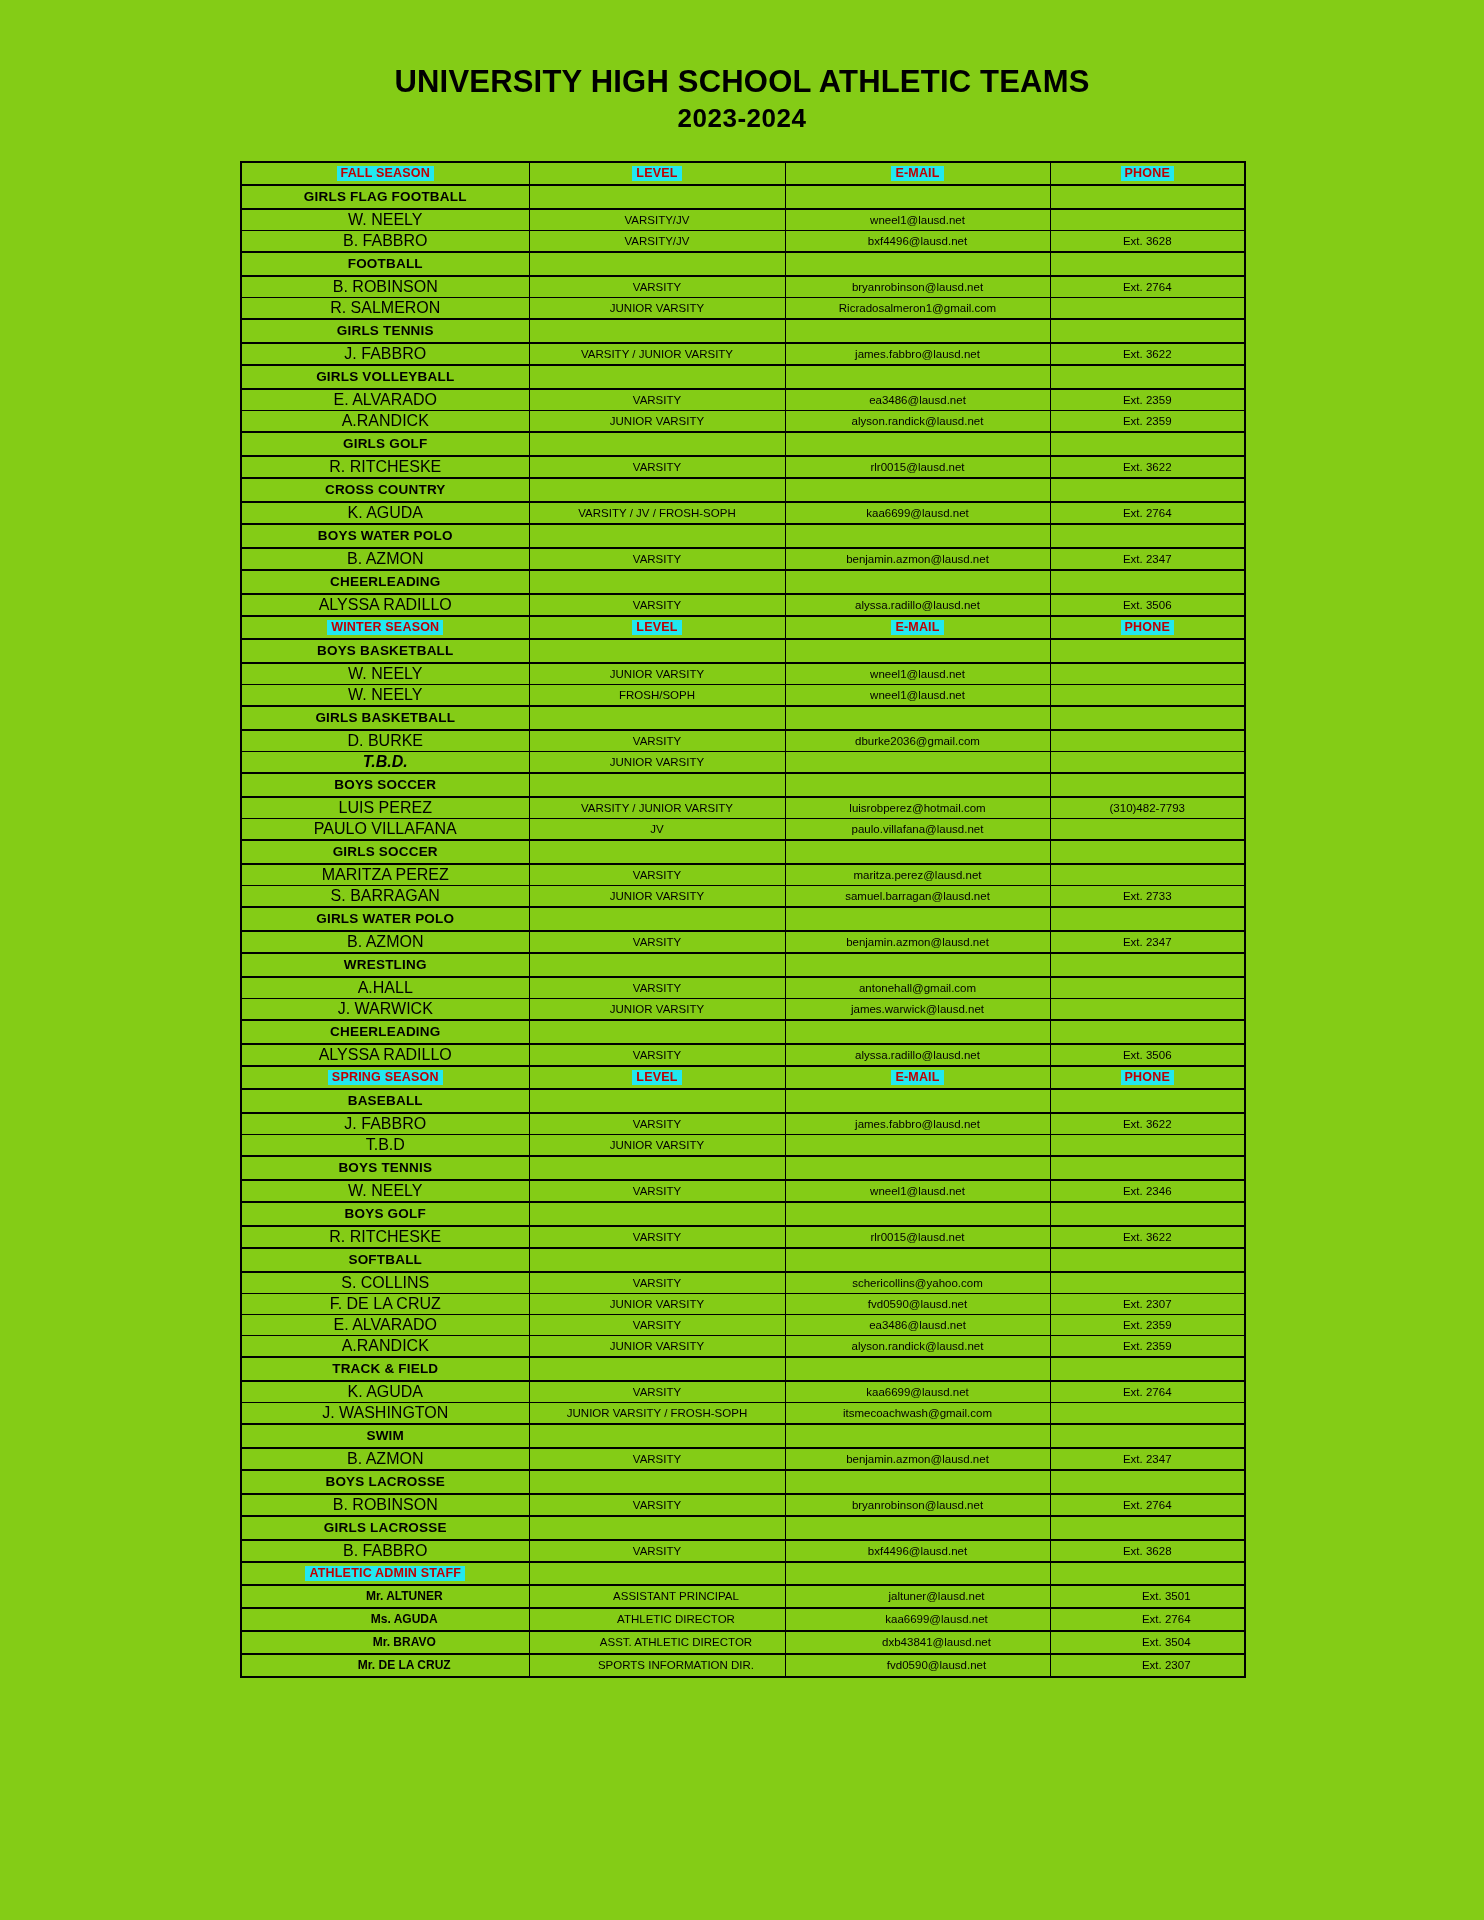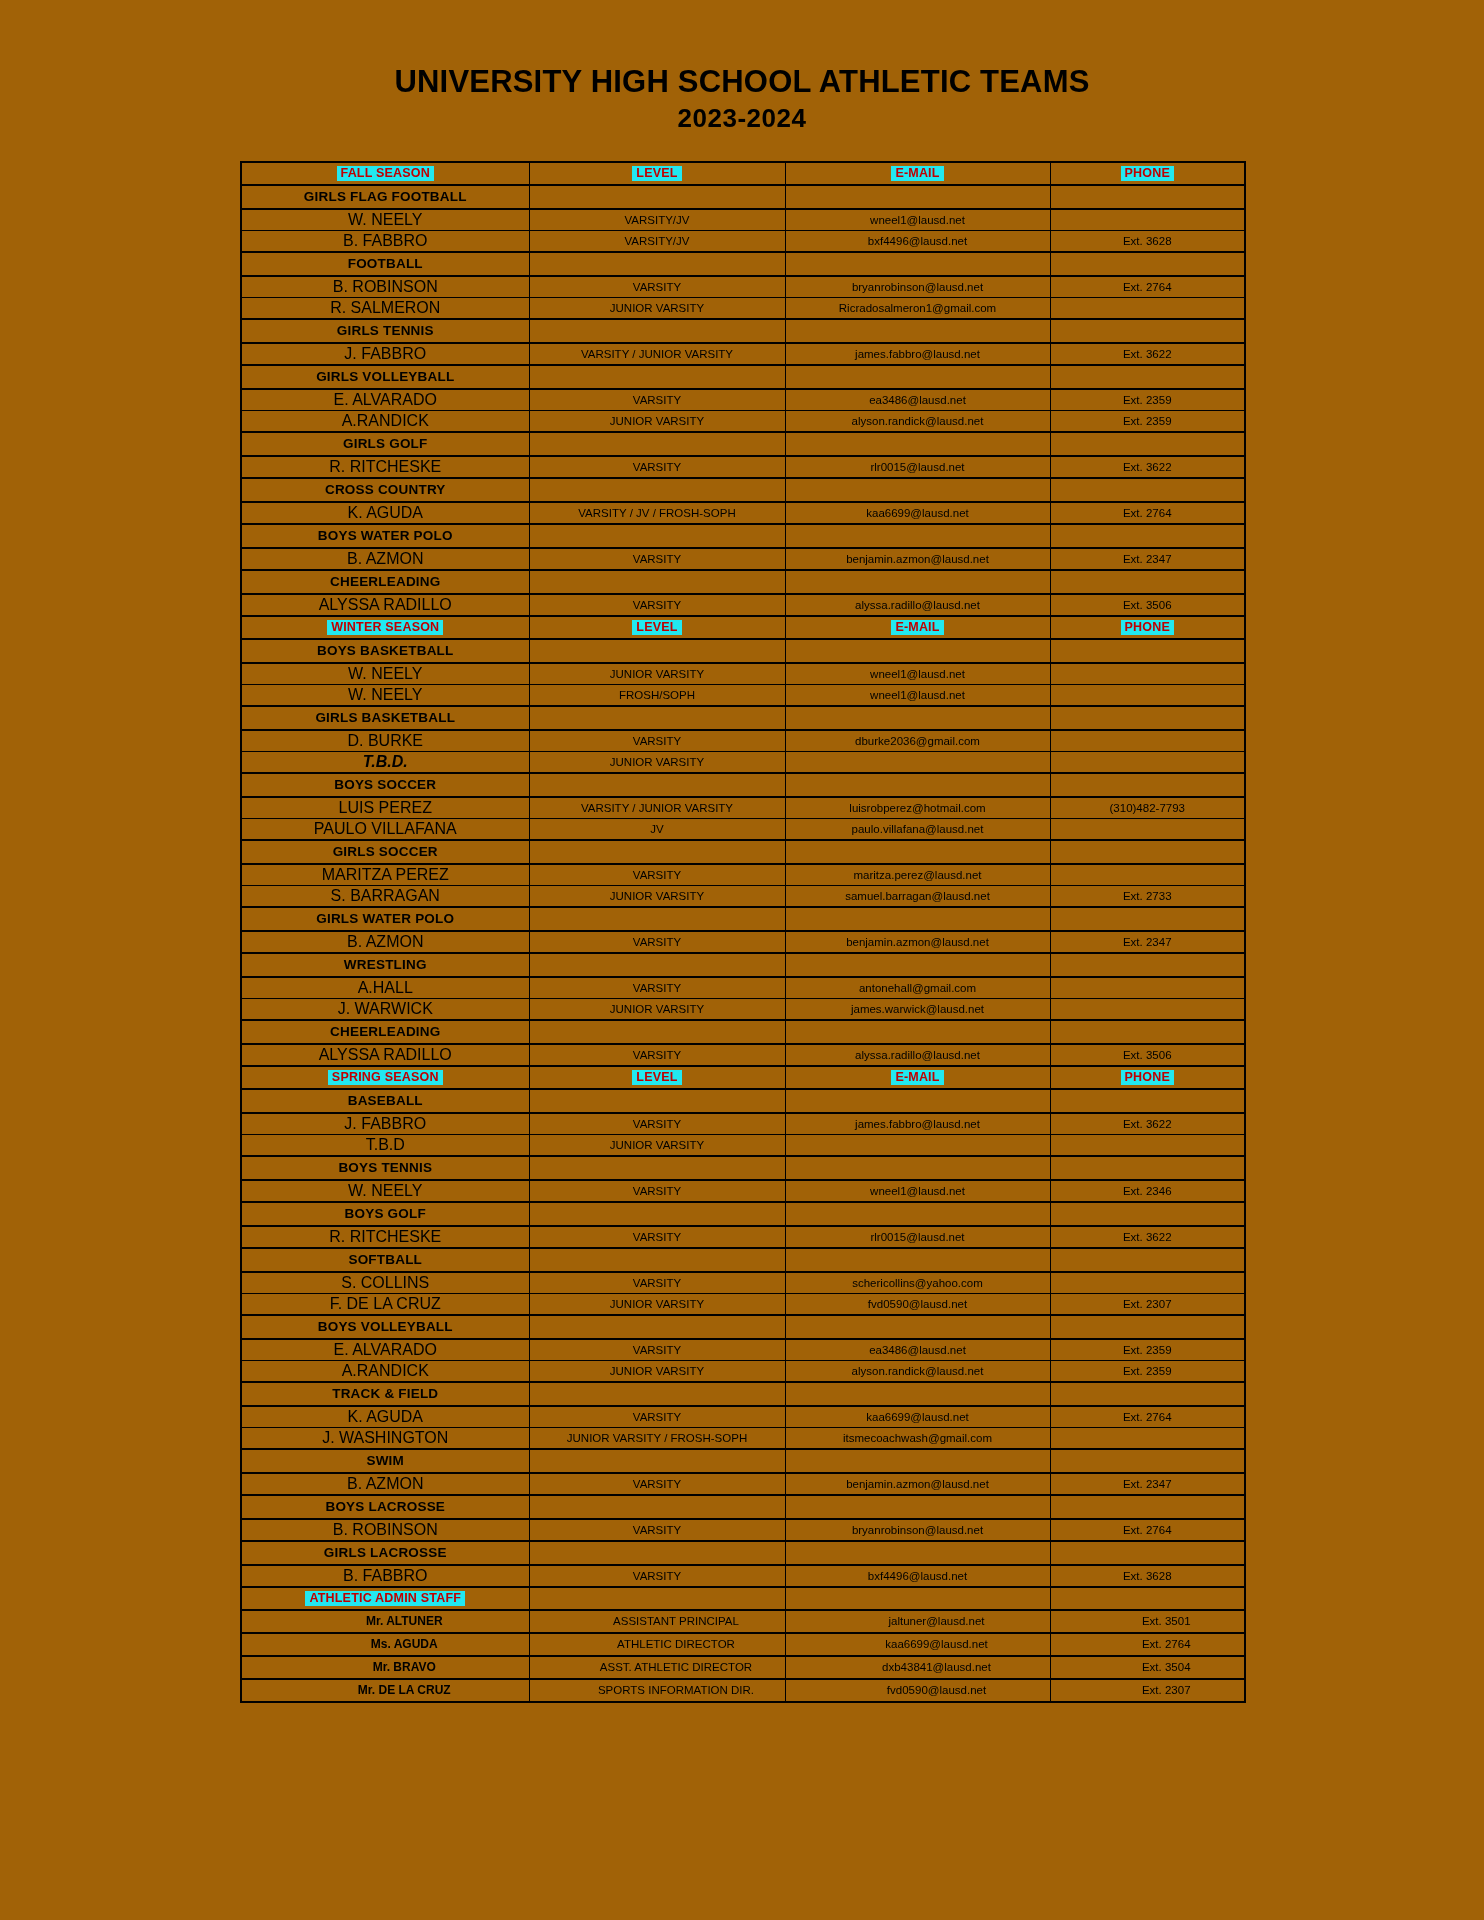--- a/index.html
+++ b/index.html
@@ -12,21 +12,21 @@
     width: 1484px;
     height: 1920px;
     font-family: "Liberation Sans", sans-serif;
     color: #000000;
     overflow: hidden;
   }
   .page {
     position: relative;
     width: 1484px;
     height: 1920px;
-    background: #a16207;
+    background: #84cc16;
     box-sizing: border-box;
   }
   .title-block {
     padding-top: 62px;
     text-align: center;
   }
   .title-line {
     font-family: "Liberation Sans", sans-serif;
     font-weight: bold;
     font-size: 31px;
@@ -437,26 +437,20 @@
             <td>VARSITY</td>
             <td>schericollins@yahoo.com</td>
             <td></td>
           </tr>
           <tr class="coach-row">
             <td class="name-cell">F. DE LA CRUZ</td>
             <td>JUNIOR VARSITY</td>
             <td>fvd0590@lausd.net</td>
             <td>Ext. 2307</td>
           </tr>
-          <tr class="sport-row">
-            <td class="sport-name">BOYS VOLLEYBALL</td>
-            <td></td>
-            <td></td>
-            <td></td>
-          </tr>
           <tr class="coach-row">
             <td class="name-cell">E. ALVARADO</td>
             <td>VARSITY</td>
             <td>ea3486@lausd.net</td>
             <td>Ext. 2359</td>
           </tr>
           <tr class="coach-row">
             <td class="name-cell">A.RANDICK</td>
             <td>JUNIOR VARSITY</td>
             <td>alyson.randick@lausd.net</td>

